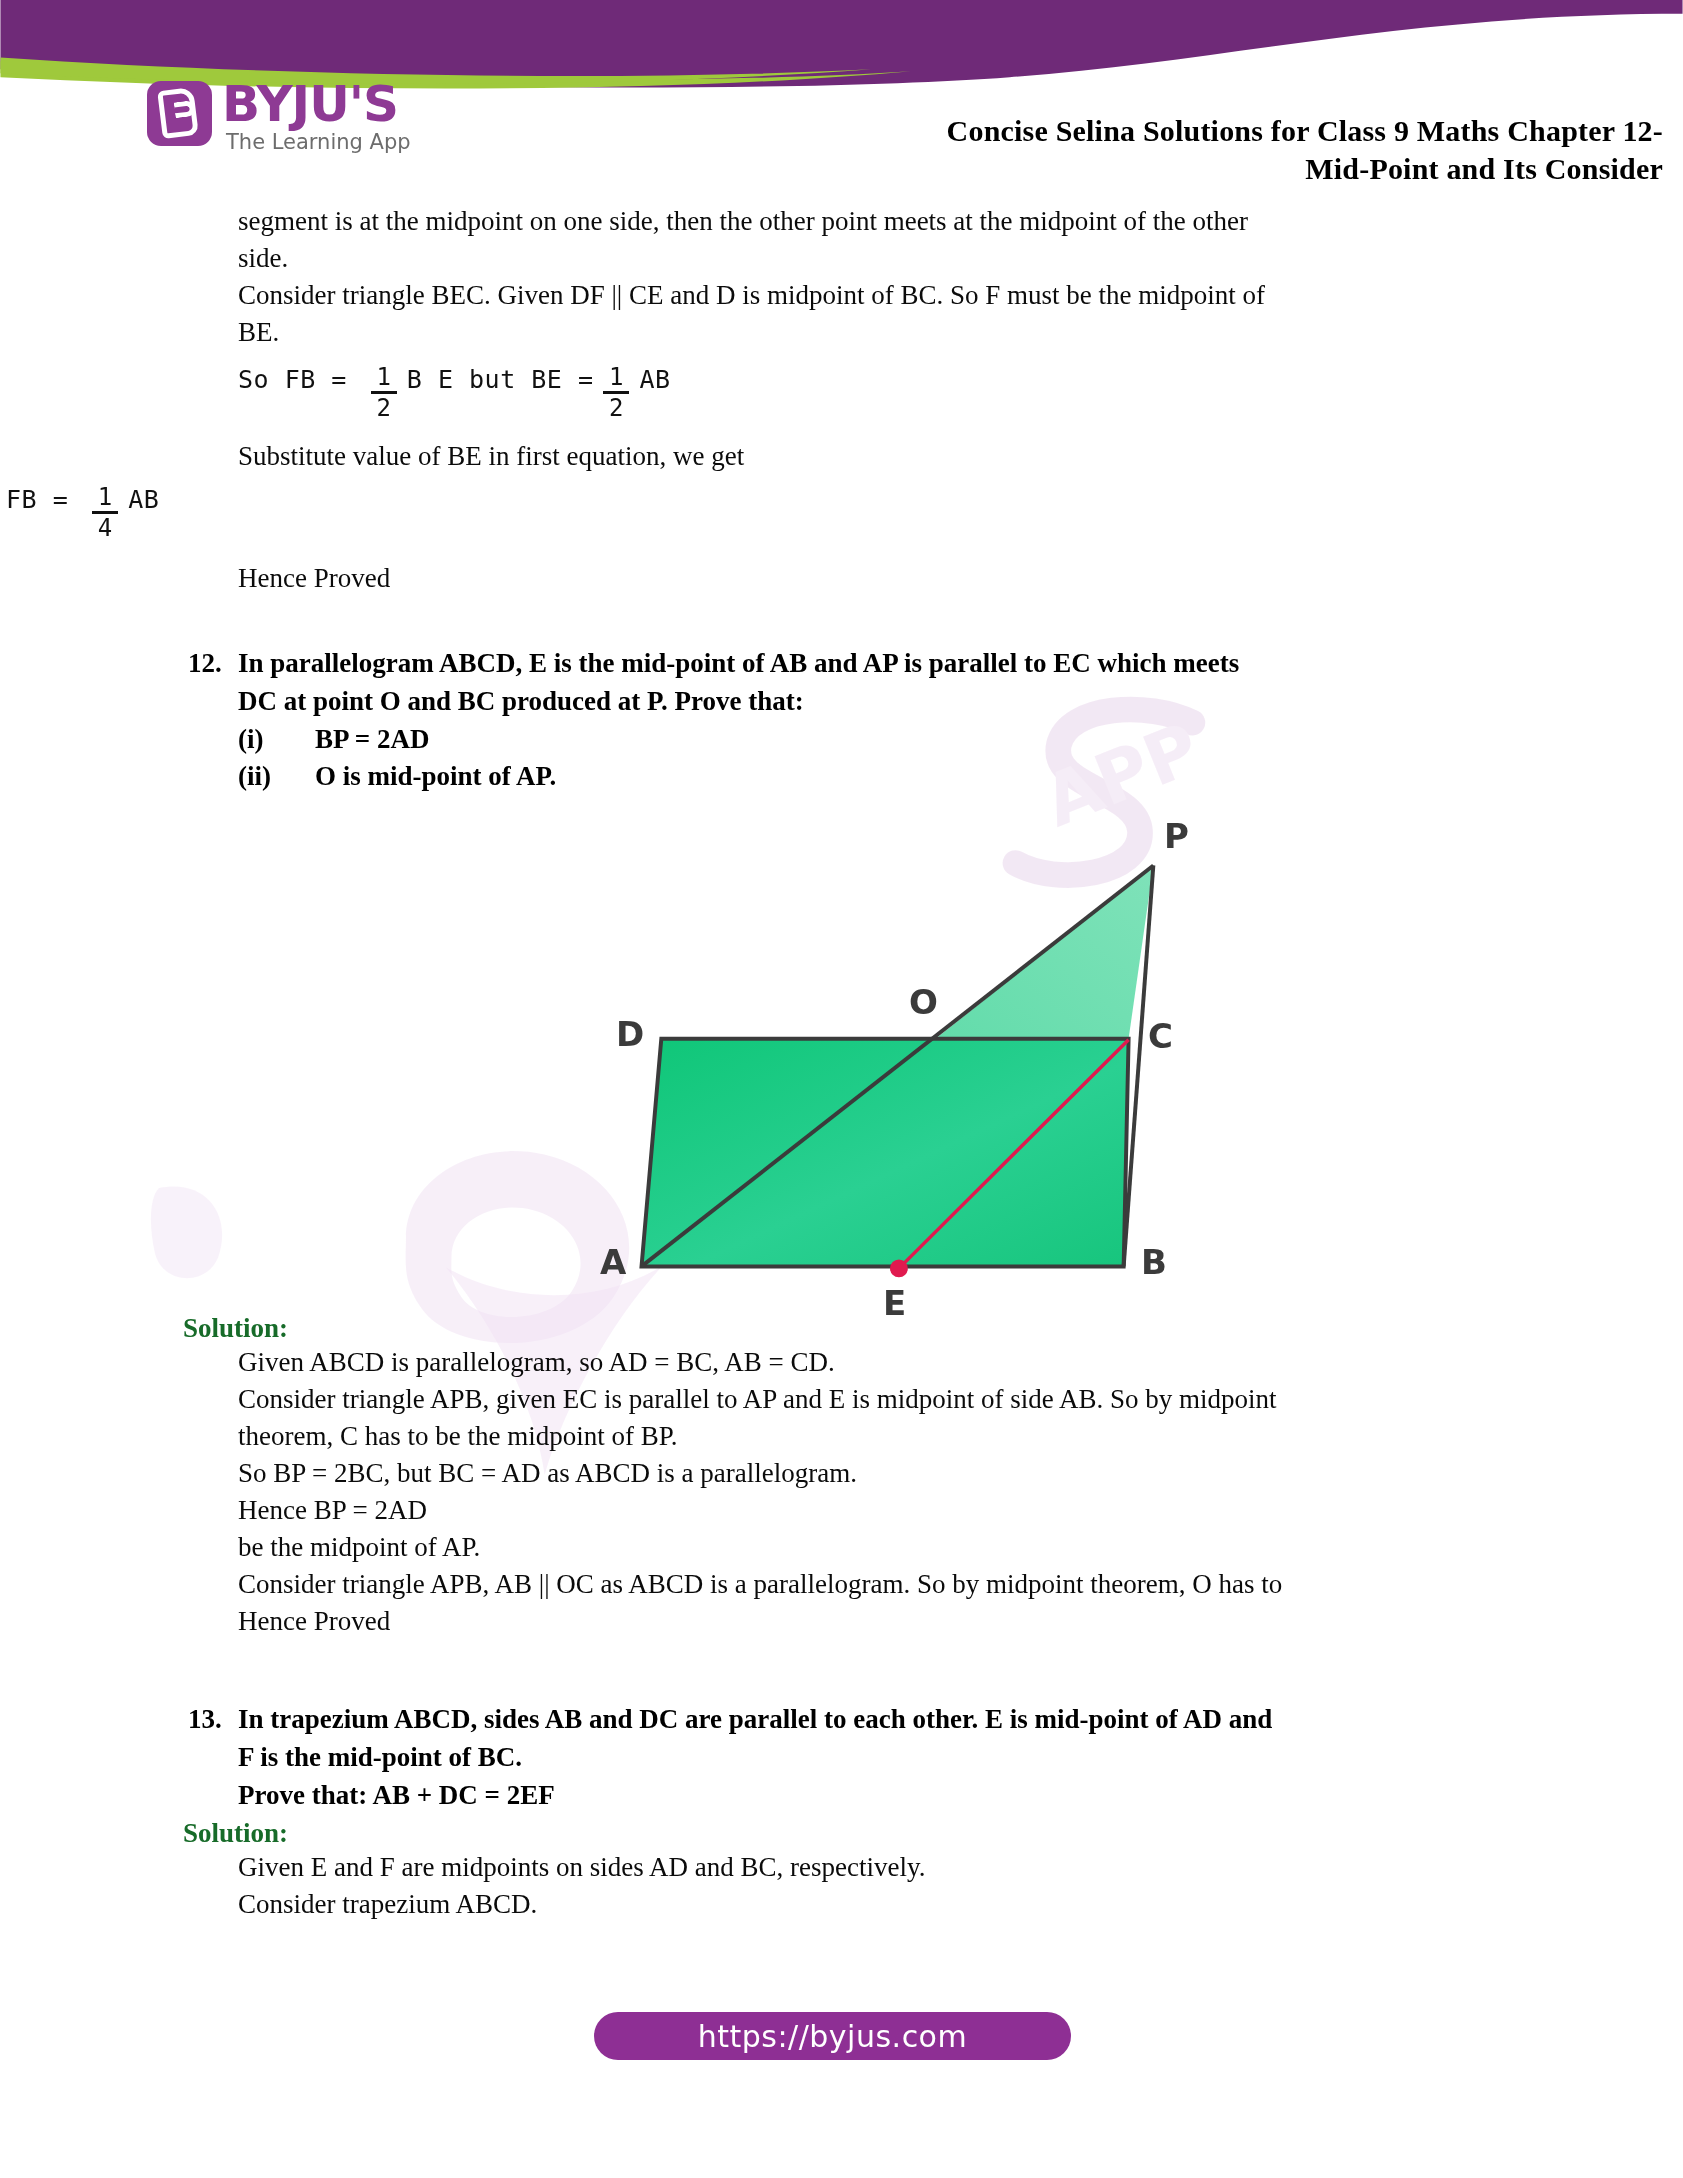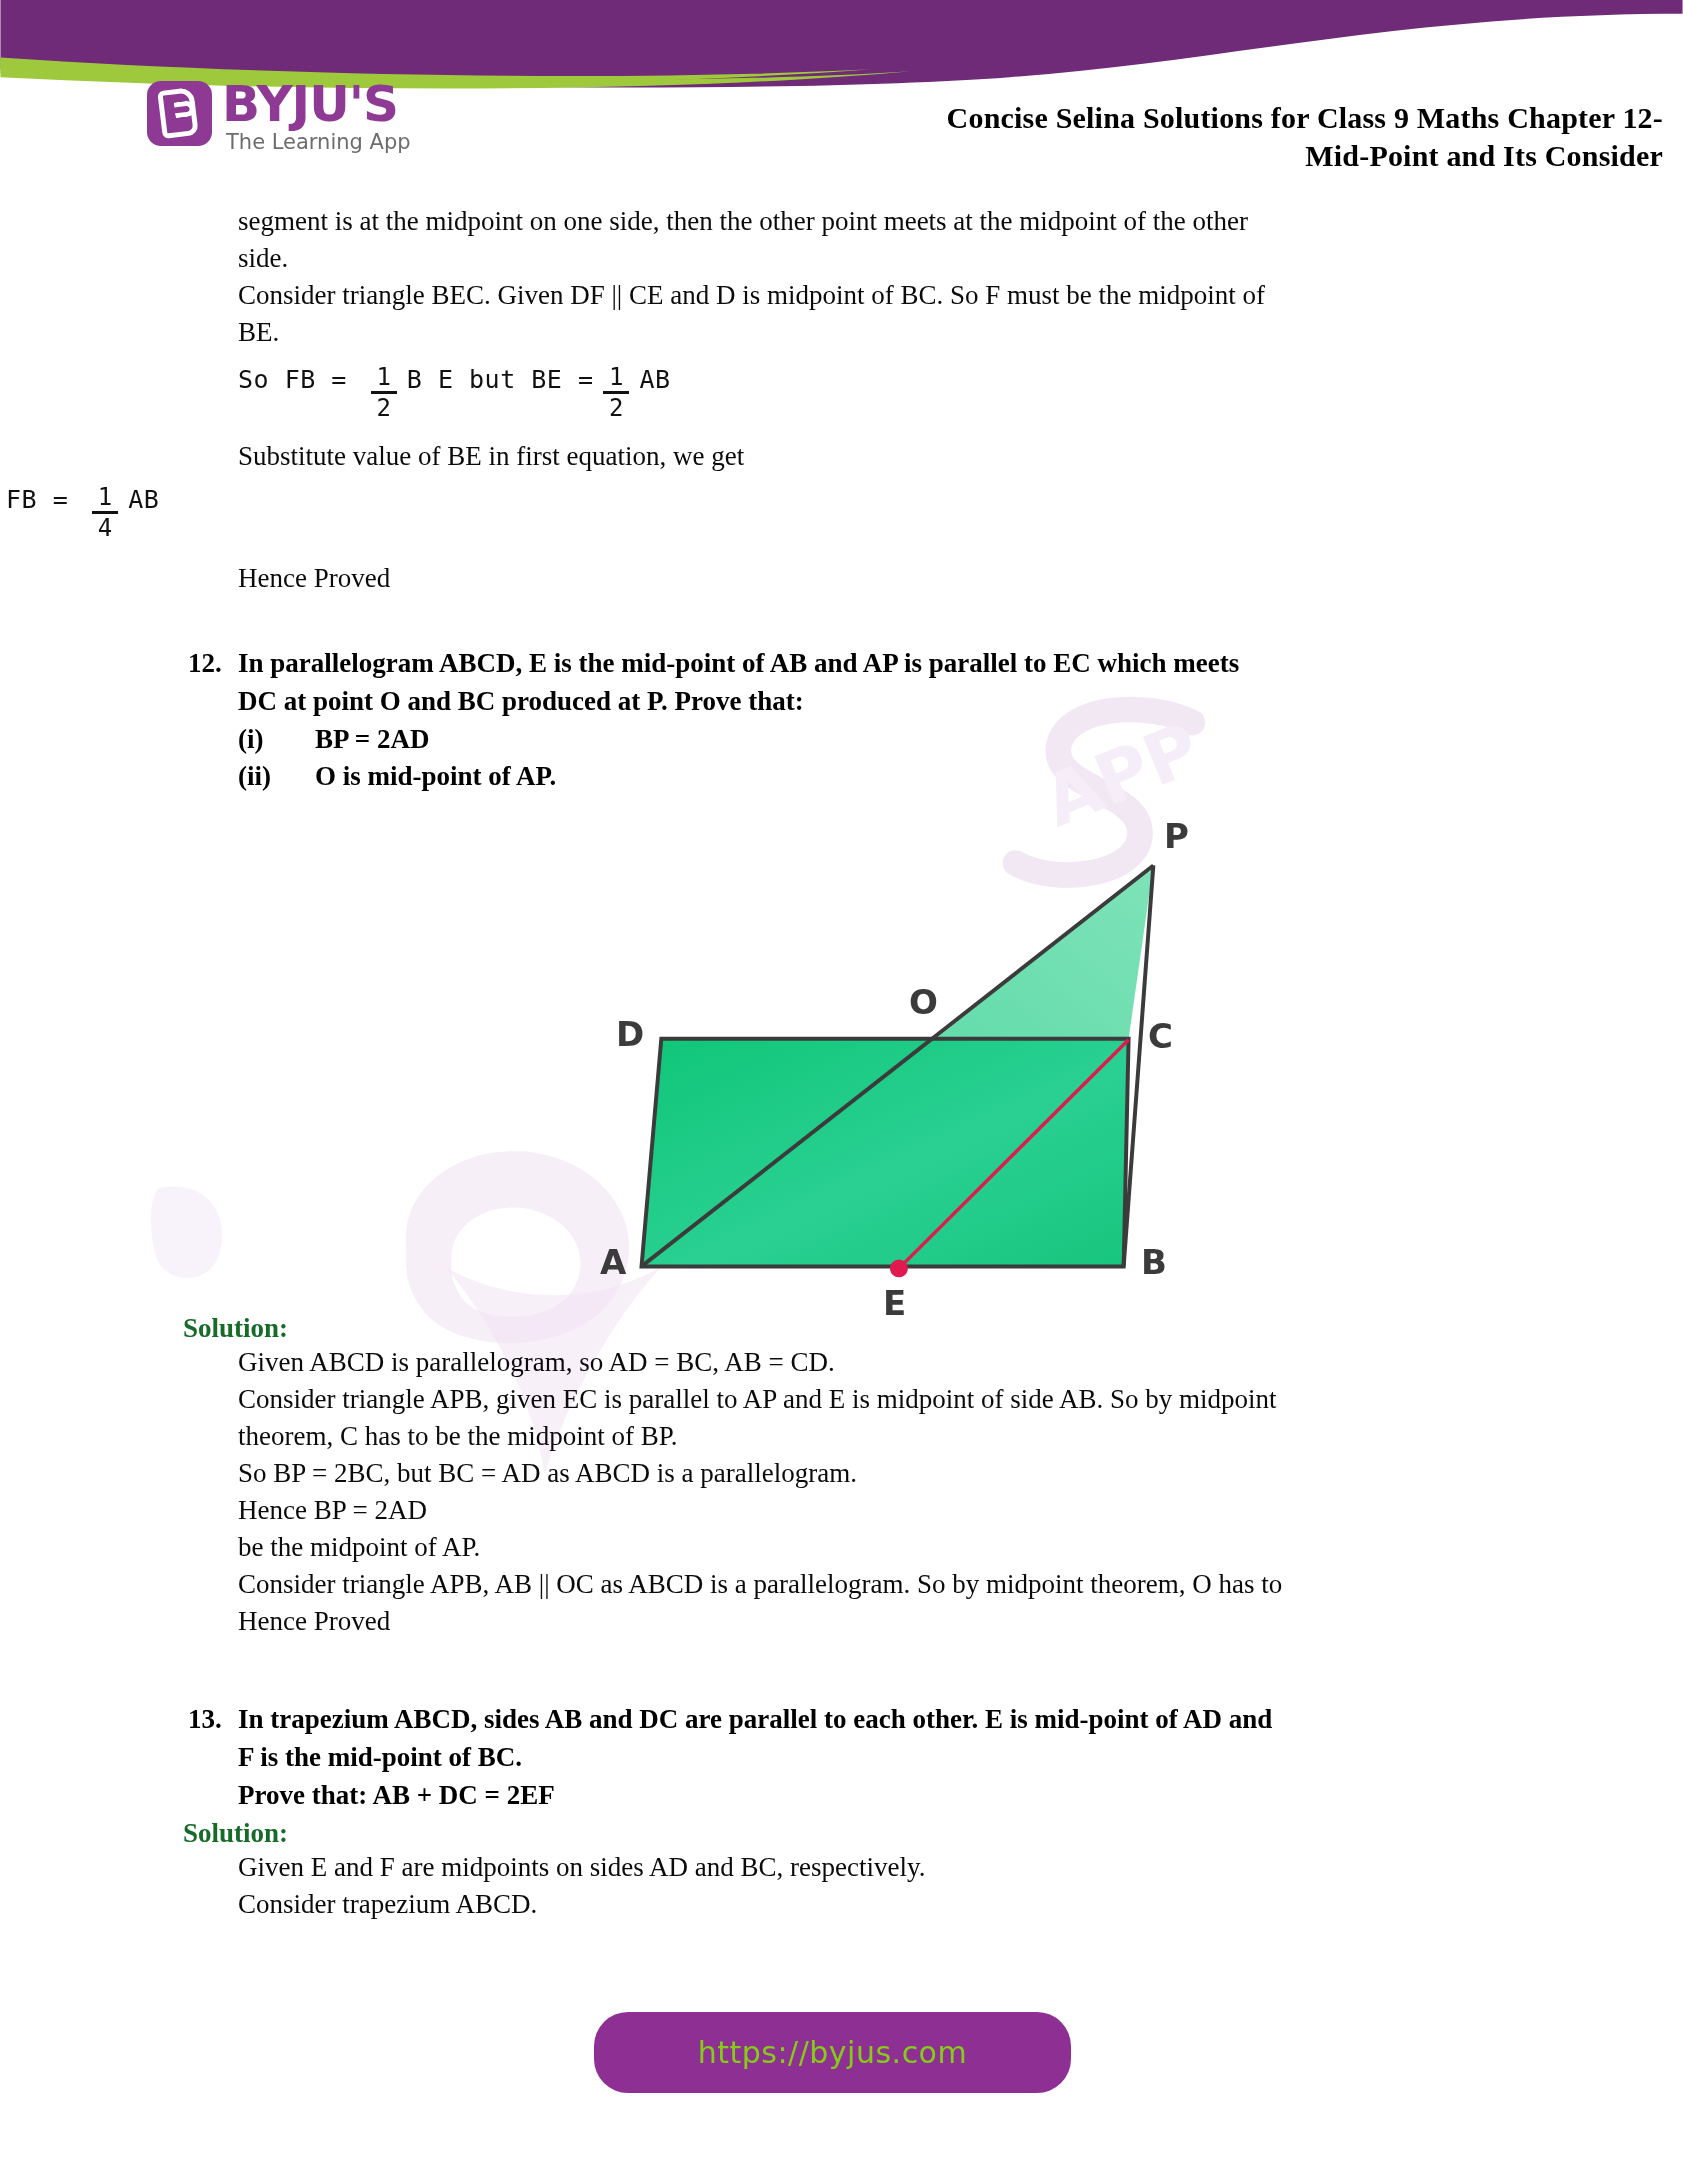--- a/index.html
+++ b/index.html
@@ -33,21 +33,21 @@
     position:absolute;left:75px;top:-2px;
     font-family:"DejaVu Sans", sans-serif;font-weight:bold;font-size:50px;
     letter-spacing:-1px;color:#8e3a94;line-height:1;
   }
   .logo-tag{
     position:absolute;left:79px;top:51px;
     font-family:"DejaVu Sans", sans-serif;font-size:21px;color:#6d6d6d;line-height:1;
   }
 
   .doc-title{
-    position:absolute;right:20px;top:99px;width:1020px;
+    position:absolute;right:20px;top:112px;width:1020px;
     text-align:right;font-weight:bold;font-size:30px;line-height:1.28;
     color:#000;letter-spacing:0.2px;
   }
 
   
   .content{position:absolute;left:0;top:203px;width:1496px;}
   .para{
     margin:0;padding:0 168px 0 238px;
     font-size:27px;line-height:1.37;color:#0b0b0b;
   }
@@ -85,24 +85,24 @@
   .fig-label{
     position:absolute;font-family:"DejaVu Sans", sans-serif;
     font-weight:bold;font-size:34px;color:#3b3b3b;
   }
 
   
   .wm{position:absolute;pointer-events:none;opacity:.5;}
 
   
   .footer-pill{
-    position:absolute;left:594px;top:2012px;width:477px;height:81px;
+    position:absolute;left:594px;top:2012px;width:477px;height:48px;
     border-radius:34px;background:#8e2f94;
     display:flex;align-items:center;justify-content:center;
-    font-family:"DejaVu Sans", sans-serif;font-size:30px;color:#84cc16;
+    font-family:"DejaVu Sans", sans-serif;font-size:30px;color:#ffffff;
     letter-spacing:0.5px;
   }
 </style>
 </head>
 <body>
 
 <div class="banner">
   <svg width="1683" height="94" viewBox="0 0 1700 95">
     <path d="M0,0 L1700,0 L1700,14 C1420,14 1240,62 1020,78 C800,94 360,92 0,70 Z" fill="#6f2a78"></path>
     <path d="M0,62 C330,84 700,86 920,72 C700,92 360,96 0,78 Z" fill="#9fc93c"></path>

